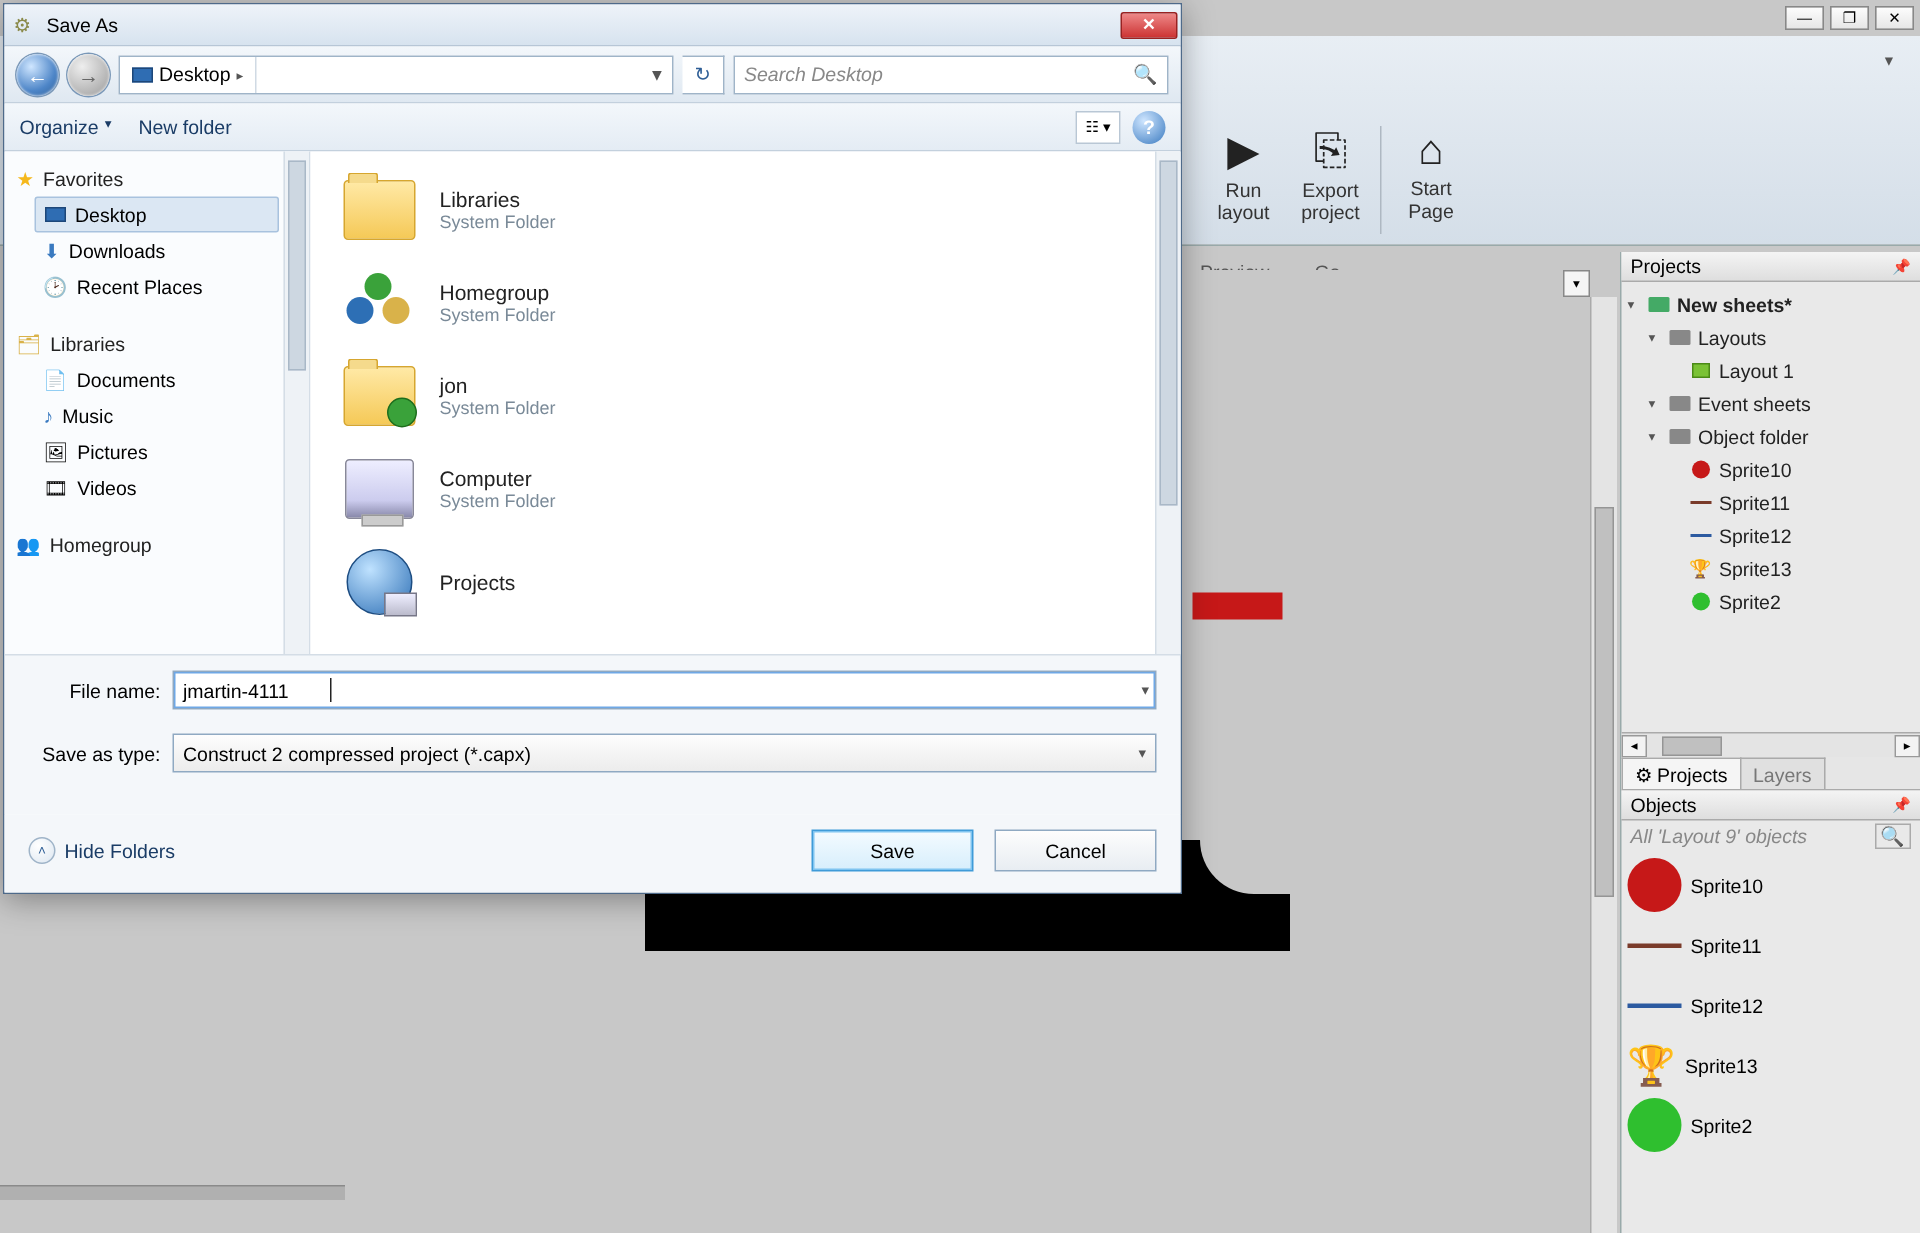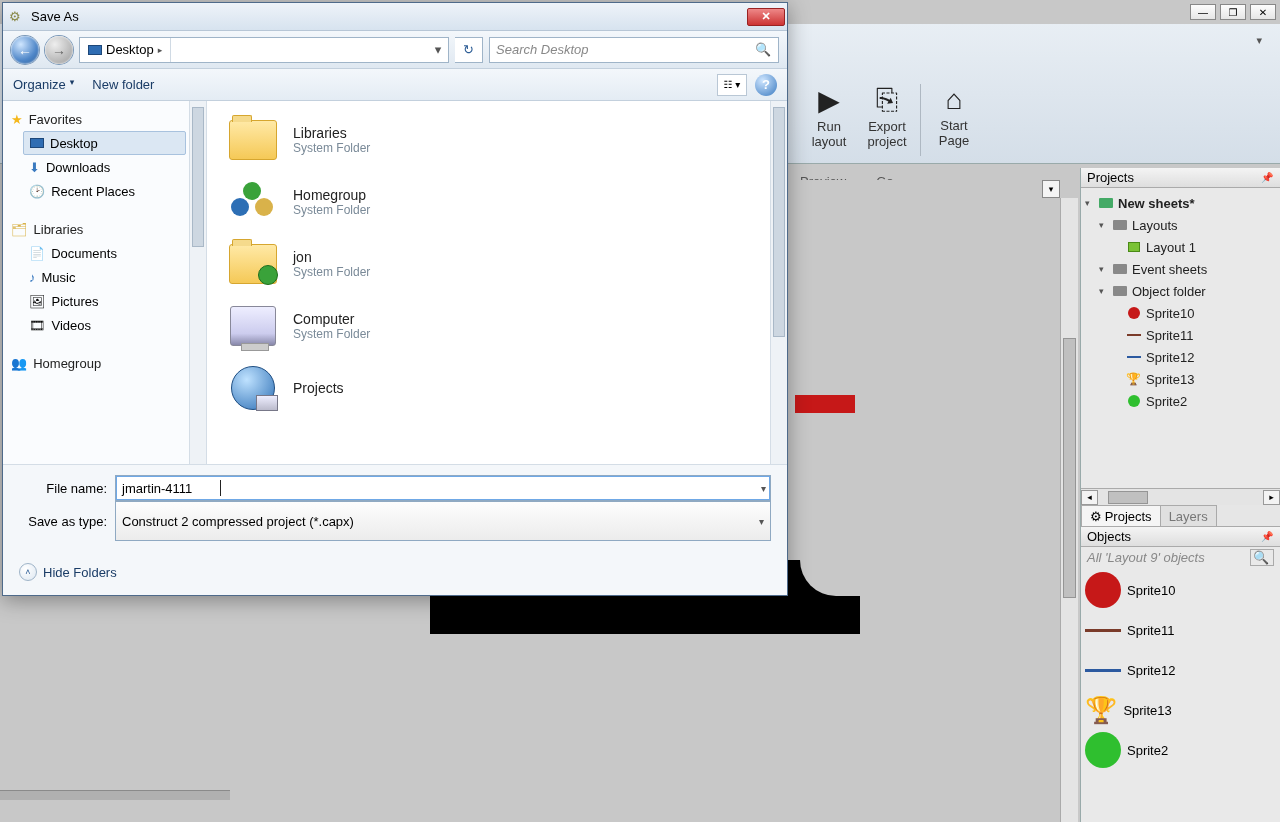--- a/index.html
+++ b/index.html
@@ -102,27 +102,27 @@
 .hg-ico { width:44px; height:44px; position:relative; }
 .hg-ico .b { position:absolute; width:18px; height:18px; border-radius:50%; }
 .pc-ico { width:46px; height:40px; background:linear-gradient(#eef,#cce 70%,#88a); border:1px solid #889; border-radius:3px; position:relative; }
 .pc-ico:after { content:""; position:absolute; bottom:-6px; left:10px; width:26px; height:6px; background:#ccc; border:1px solid #999; }
 .net-ico { width:44px; height:44px; border-radius:50%; background:radial-gradient(circle at 35% 30%, #bfe2ff, #2d6fb5); border:1px solid #1d4d82; position:relative; }
 .net-ico:after { content:""; position:absolute; bottom:-2px; right:-4px; width:20px; height:14px; background:linear-gradient(#eef,#bbc); border:1px solid #778; }
 .ftxt .t1 { font-size:14px; color:#222; }
 .ftxt .t2 { font-size:12px; color:#7a8a98; }
 
 .form-area { border-top:1px solid #d4dde6; padding:10px 16px 12px 16px; background:#f4f7fa; }
-.form-row { display:flex; align-items:center; gap:8px; margin-bottom:0; }
+.form-row { display:flex; align-items:center; gap:8px; margin-bottom:16px; }
 .form-row label { width:88px; text-align:right; font-size:13px; }
 .txtfield { flex:1; height:26px; border:1px solid #8fa9c2; background:#fff; padding:0 6px; display:flex; align-items:center; position:relative; }
 .txtfield.sel { box-shadow:0 0 0 1px #6fa8e6 inset;gap:27px; }
 .txtfield .caret { border-left:1px solid #222; height:16px; margin-left:1px; }
 .txtfield .dd { position:absolute; right:4px; color:#555; font-size:10px; }
-.combo { flex:1; height:40px; border:1px solid #8fa9c2; background:linear-gradient(#fdfdfd,#ececec); padding:0 6px; display:flex; align-items:center; position:relative; }
+.combo { flex:1; height:26px; border:1px solid #8fa9c2; background:linear-gradient(#fdfdfd,#ececec); padding:0 6px; display:flex; align-items:center; position:relative; }
 .combo .dd { position:absolute; right:6px; color:#555; font-size:10px; }
 
 .dlg-footer { display:flex; align-items:center; padding:10px 16px 14px 16px; background:#f4f7fa; }
 .hidefold { display:flex; align-items:center; gap:6px; font-size:13px; color:#1a3c66; }
 .hf-circle { width:18px; height:18px; border-radius:50%; border:1px solid #9fb4c8; background:radial-gradient(circle at 35% 30%,#fff,#dde7f1); display:flex; align-items:center; justify-content:center; font-size:9px; color:#2e5e96; }
 .btns { margin-left:auto; display:flex; gap:14px; }
 .btn { width:108px; height:28px; border:1px solid #8fa9c2; background:linear-gradient(#fdfdfd,#e8edf2); display:flex; align-items:center; justify-content:center; font-size:14px; }
 .btn.primary { border:1px solid #3f9bd8; box-shadow:0 0 0 1px #7fc4f0 inset; background:linear-gradient(#f4fbff,#d7eefc); }
 </style>
 </head>
@@ -460,14 +460,22 @@
         <span class="dd">▾</span>
       </div>
     </div>
   </div>
 
   <div class="dlg-footer">
     <div class="hidefold">
       <span class="hf-circle">˄</span>
       <span>Hide Folders</span>
     </div>
+    <div class="btns">
+      <div class="btn primary">
+          <span>Save</span>
+        </div>
+      <div class="btn">
+          <span>Cancel</span>
+        </div>
+    </div>
   </div>
 </div>
 
 </body></html>

